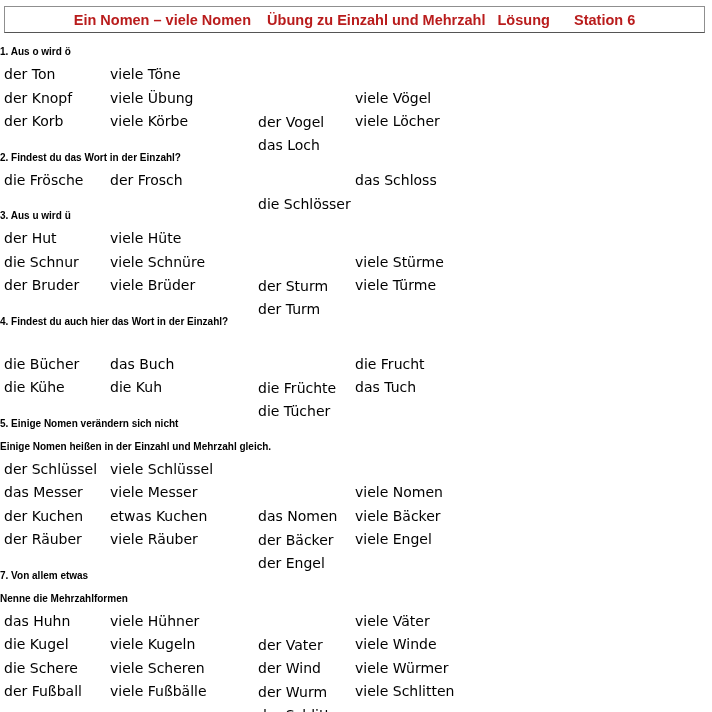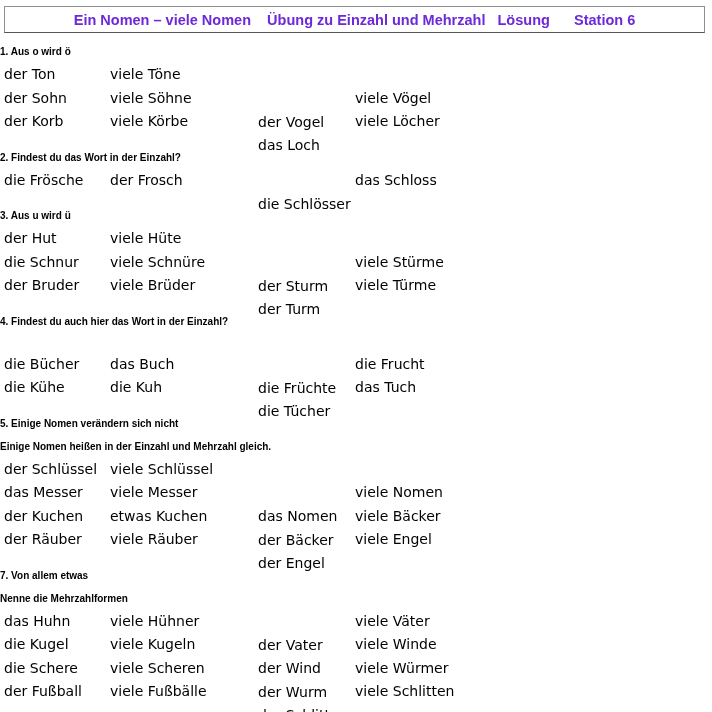--- a/index.html
+++ b/index.html
@@ -33,21 +33,21 @@
     border-bottom-color: #555555;
     background: #ffffff;
     display: flex;
     align-items: center;
     justify-content: center;
     overflow: hidden;
   }
   .header-title {
     font-size: 14.5px;
     font-weight: bold;
-    color: #6d28d9;
+    color: #b91c1c;
     white-space: pre;
     letter-spacing: 0px;
     font-family: "Liberation Sans", sans-serif;
   }
 
   
   .content {
     position: absolute;
     left: 0;
     top: 40px;
@@ -95,21 +95,21 @@
 <div class="page">
 
   <div class="header-box">
     <span class="header-title">Ein Nomen – viele Nomen    Übung zu Einzahl und Mehrzahl   Lösung      Station 6</span>
   </div>
 
   <div class="content">
       <div class="section">
         <div class="heading">1. Aus o wird ö</div>
         <div class="row"><span class="cell c1">der Ton</span><span class="cell c2">viele Töne</span></div>
-        <div class="row"><span class="cell c1">der Sohn</span><span class="cell c2">viele Söhne</span><span class="cell c3">der Vogel</span><span class="cell c4">viele Vögel</span></div>
+        <div class="row"><span class="cell c1">der Knopf</span><span class="cell c2">viele Übung</span><span class="cell c3">der Vogel</span><span class="cell c4">viele Vögel</span></div>
         <div class="row"><span class="cell c1">der Korb</span><span class="cell c2">viele Körbe</span><span class="cell c3">das Loch</span><span class="cell c4">viele Löcher</span></div>
       </div>
       <div class="sec-gap"></div>
       <div class="section">
         <div class="heading">2. Findest du das Wort in der Einzahl?</div>
         <div class="row"><span class="cell c1">die Frösche</span><span class="cell c2">der Frosch</span><span class="cell c3">die Schlösser</span><span class="cell c4">das Schloss</span></div>
       </div>
       <div class="sec-gap"></div>
       <div class="section">
         <div class="heading">3. Aus u wird ü</div>

